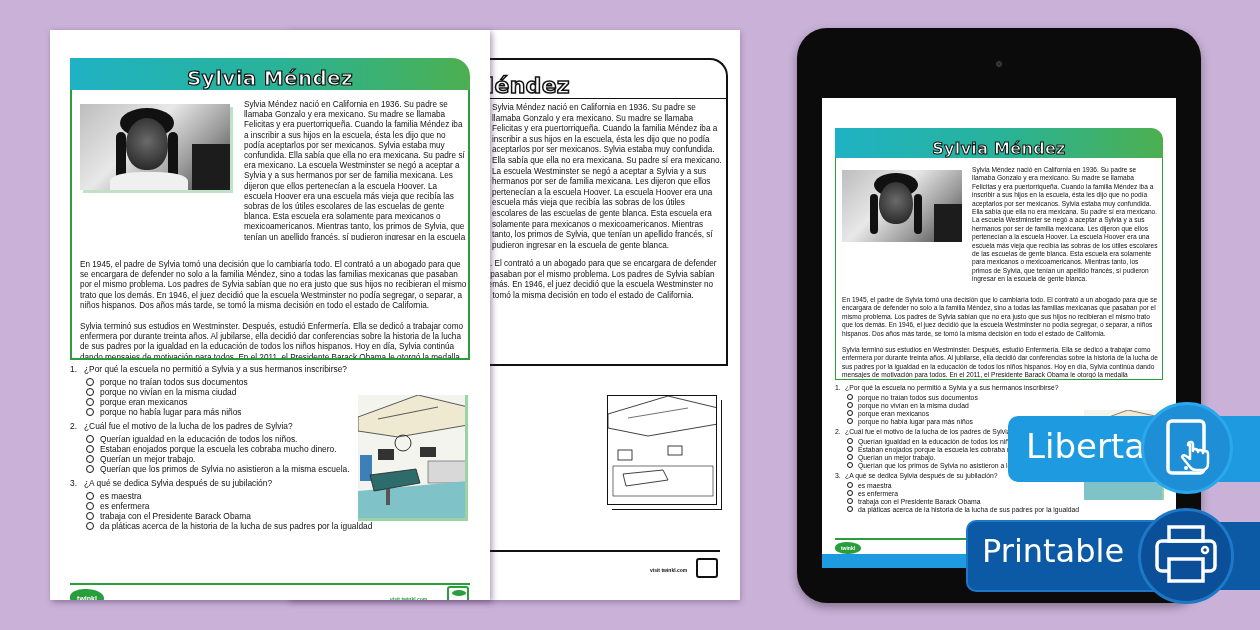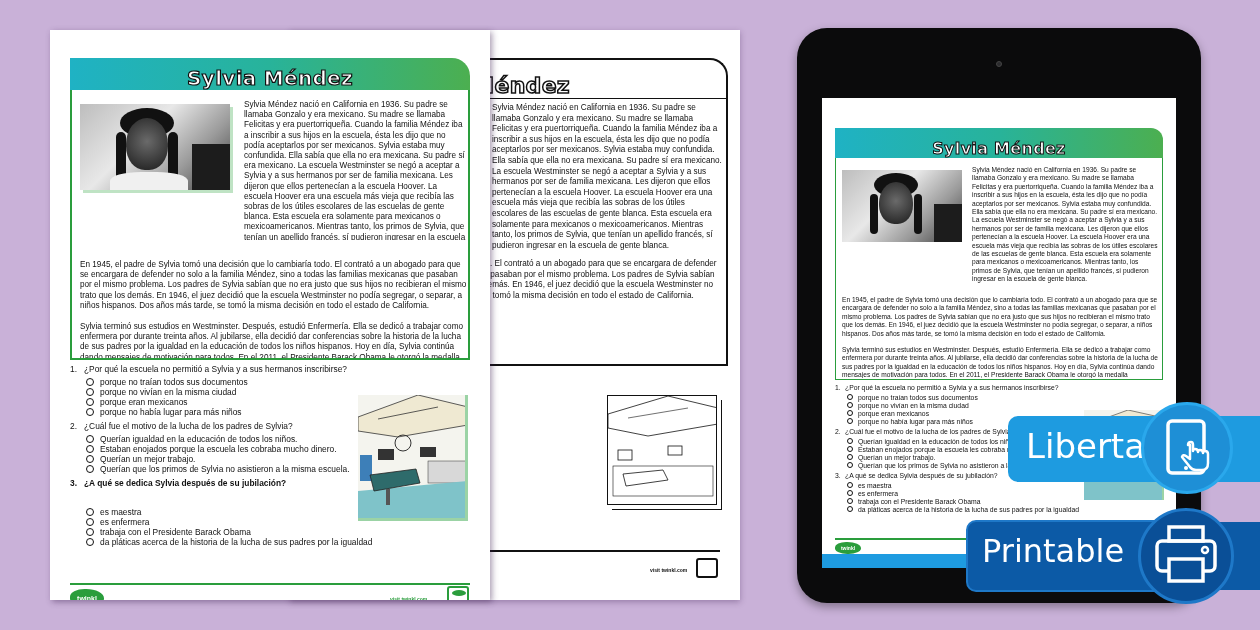--- a/index.html
+++ b/index.html
@@ -146,21 +146,21 @@
       <div class="opt" style="padding-left:16px;height:10px;">
           <span class="radio" style="width:8px;height:8px;margin-right:6px;"></span>
           <span>Querían un mejor trabajo.</span>
         </div>
       <div class="opt" style="padding-left:16px;height:10px;">
           <span class="radio" style="width:8px;height:8px;margin-right:6px;"></span>
           <span>Querían que los primos de Sylvia no asistieron a la misma escuela.</span>
         </div>
     </div>
     <div>
-      <span class="q-title" style="margin-bottom:19px;font-weight:bold;"><span style="display:inline-block;width:14px;">3.</span><span>¿A qué se dedica Sylvia después de su jubilación?</span></span>
+      <span class="q-title" style="margin-bottom:3px;"><span style="display:inline-block;width:14px;">3.</span><span>¿A qué se dedica Sylvia después de su jubilación?</span></span>
       <div class="opt" style="padding-left:16px;height:10px;">
           <span class="radio" style="width:8px;height:8px;margin-right:6px;"></span>
           <span>es maestra</span>
         </div>
       <div class="opt" style="padding-left:16px;height:10px;">
           <span class="radio" style="width:8px;height:8px;margin-right:6px;"></span>
           <span>es enfermera</span>
         </div>
       <div class="opt" style="padding-left:16px;height:10px;">
           <span class="radio" style="width:8px;height:8px;margin-right:6px;"></span>

